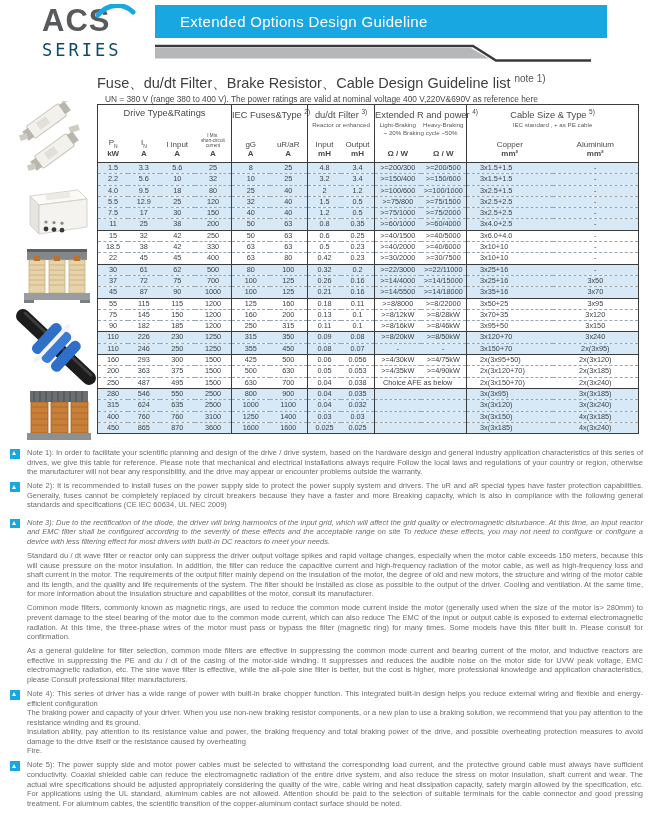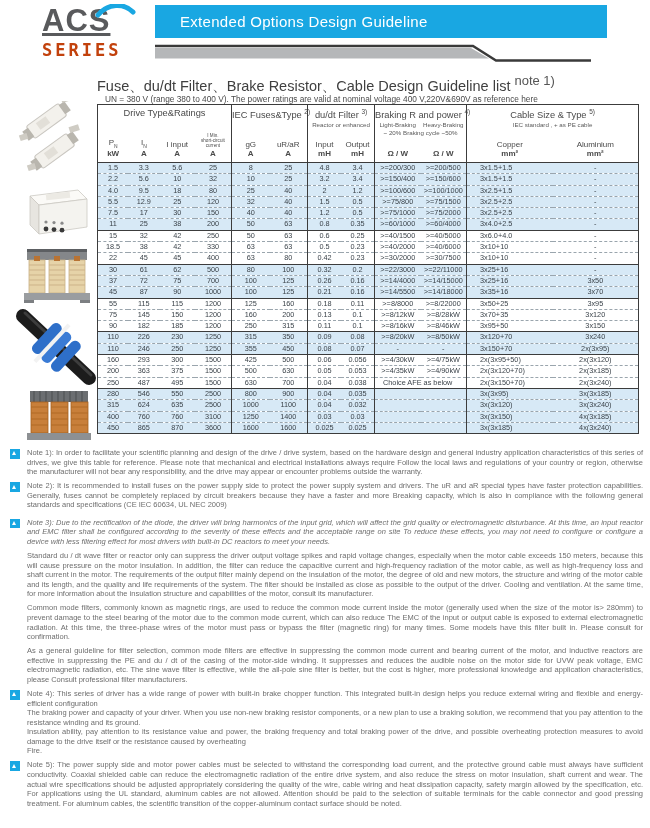--- a/index.html
+++ b/index.html
@@ -1,31 +1,31 @@
 <!DOCTYPE html>
 <html><head>
 <meta charset="utf-8">
 <style>
   html,body{margin:0;padding:0;background:#fff;}
   .page{position:relative;width:650px;height:828px;background:#fff;overflow:hidden;
         font-family:"Liberation Sans",sans-serif;color:#3d3d3d;}
 
   
   .logo{position:absolute;left:42px;top:4px;width:110px;}
-  .logo-acs{font-size:31px;font-weight:bold;color:#595a5c;letter-spacing:1px;line-height:34px;text-decoration:underline;}
+  .logo-acs{font-size:31px;font-weight:bold;color:#595a5c;letter-spacing:1px;line-height:34px;}
   .logo-swoosh{position:absolute;left:52px;top:0px;}
-  .logo-series{font-size:17px;font-weight:bold;color:#c2410c;letter-spacing:3px;line-height:18px;margin-top:3px;
+  .logo-series{font-size:17px;font-weight:normal;color:#0c4a6e;letter-spacing:3px;line-height:18px;margin-top:3px;
                font-family:"DejaVu Sans Mono","Liberation Mono",monospace;}
   .banner{position:absolute;left:155px;top:5px;width:452px;height:33px;background:#19a7e2;
           color:#fff;font-size:15px;line-height:33px;padding-left:25px;box-sizing:border-box;letter-spacing:.3px;}
   .swoosh{position:absolute;left:155px;top:44px;width:445px;height:22px;}
 
   
   .title{position:absolute;left:97px;top:73px;font-size:14.5px;color:#3f3f3f;white-space:nowrap;}
-  .title sup{font-size:13px;color:#555;}
+  .title sup{font-size:10px;color:#555;}
   .subtitle{position:absolute;left:105px;top:94px;font-size:8.3px;color:#4a4a4a;white-space:nowrap;}
 
   
   .photo{position:absolute;}
 
   
   .dtable{position:absolute;left:97px;top:104px;width:488px;border-collapse:collapse;table-layout:fixed;
           border:1.4px solid #3c3c3c;}
   .dtable thead th{border-bottom:1.2px solid #3c3c3c;padding:0;vertical-align:top;font-weight:normal;}
   .gb{border-left:1.2px solid #3c3c3c;}
@@ -221,21 +221,21 @@
               <div class="hc" style="width:50%">Output</div>
             </div>
             <div class="units">
               <div class="hc" style="width:50%">mH</div>
               <div class="hc" style="width:50%">mH</div>
             </div>
           </div>
         </th>
         <th colspan="2" class="gb">
           <div class="gcol">
-            <div class="gtitle"><span>Braking R and power</span> <sup>4)</sup></div>
+            <div class="gtitle"><span>Extended R and power</span> <sup>4)</sup></div>
             <div class="gsubrow">
               <div>Light-Braking</div>
               <div>Heavy-Braking</div>
             </div>
             <div class="gsub">~ 20%  Braking cycle  ~50%</div>
             <div class="spacer"></div>
             <div class="units">
               <div class="hc" style="width:50%">Ω / W</div>
               <div class="hc" style="width:50%">Ω / W</div>
             </div>

